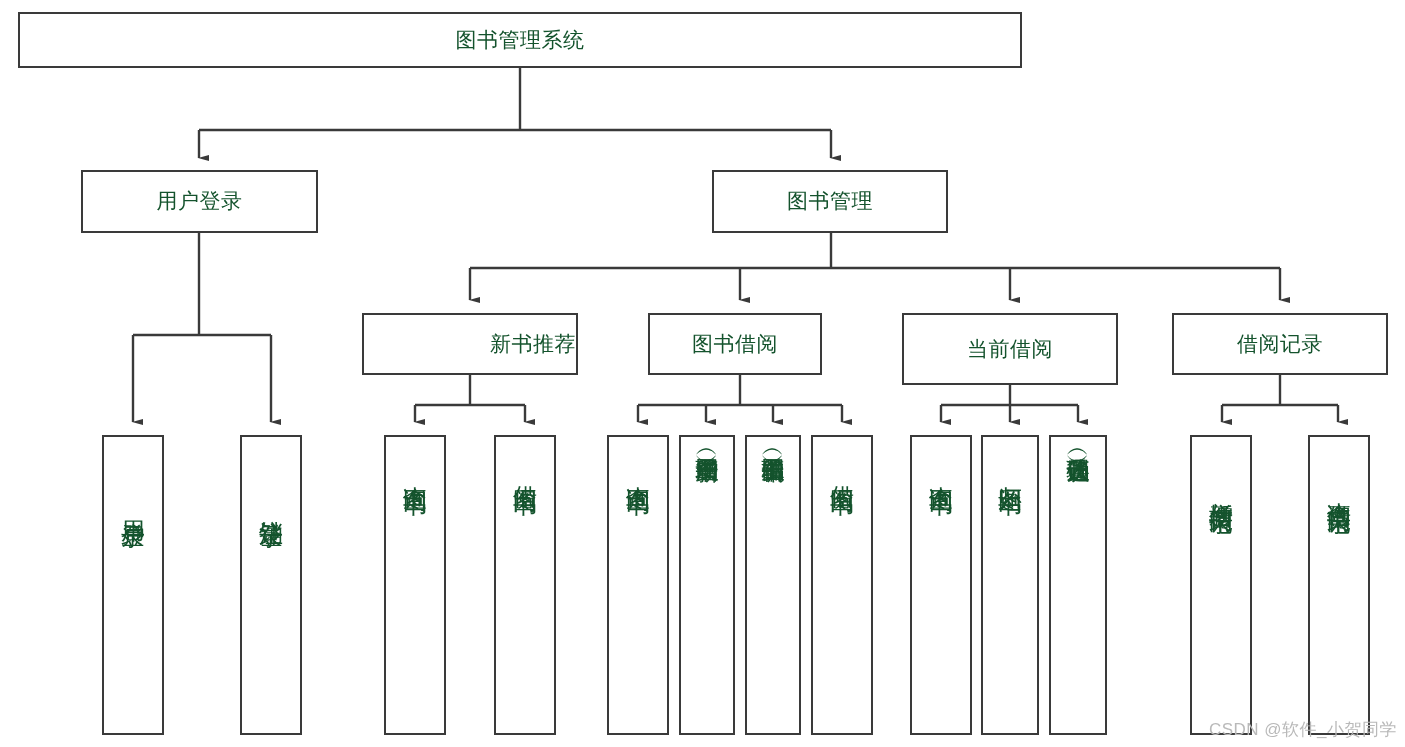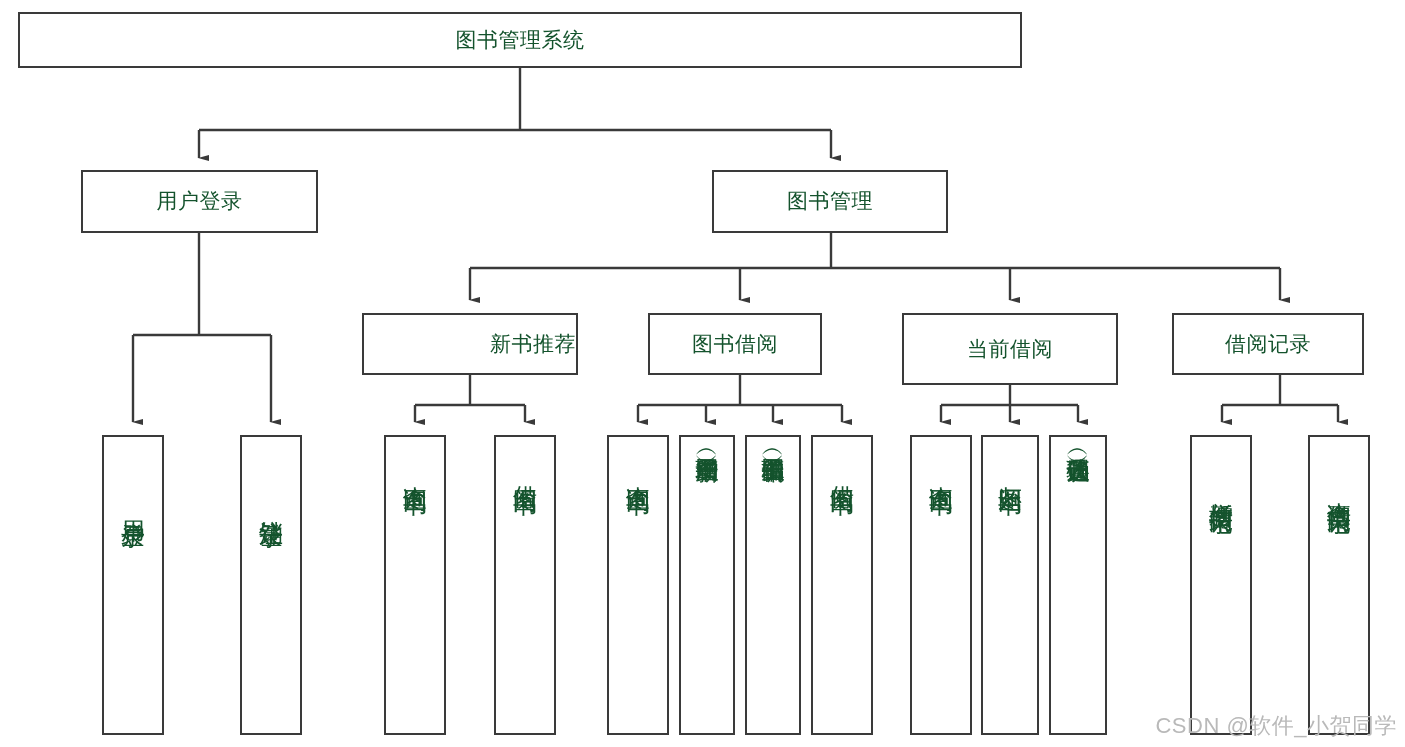--- a/index.html
+++ b/index.html
@@ -65,21 +65,21 @@
     font-size: 23px;
     letter-spacing: 0px;
   }
   .node.v.pad .lbl { padding-top: 42px; }
   .node.v.pad3 .lbl { padding-top: 60px; }
   .node.v.pad4 .lbl { padding-top: 26px; }
   .watermark {
     position: absolute;
     right: 8px;
     bottom: 6px;
-    font-size: 22px;
+    font-size: 17px;
     color: #b9b9b9;
     letter-spacing: 0.5px;
     white-space: pre;
   }
 </style>
 </head>
 <body>
 
 <div id="canvas">
 
@@ -147,21 +147,21 @@
 
   <div class="node h" style="left:362px; top:313px; width:216px; height:62px;justify-content:flex-end;">
     <span class="lbl">新书推荐</span>
   </div>
   <div class="node h" style="left:648px; top:313px; width:174px; height:62px;">
     <span class="lbl">图书借阅</span>
   </div>
   <div class="node h" style="left:902px; top:313px; width:216px; height:72px;">
     <span class="lbl">当前借阅</span>
   </div>
-  <div class="node h" style="left:1172px; top:313px; width:192px; height:62px;">
+  <div class="node h" style="left:1172px; top:313px; width:216px; height:62px;">
     <span class="lbl">借阅记录</span>
   </div>
 
   <div class="node v pad3" style="left:102px; top:435px; width:62px; height:300px;">
     <span class="lbl">用户登录</span>
   </div>
   <div class="node v pad3" style="left:240px; top:435px; width:62px; height:300px;">
     <span class="lbl">注销登录</span>
   </div>
 

